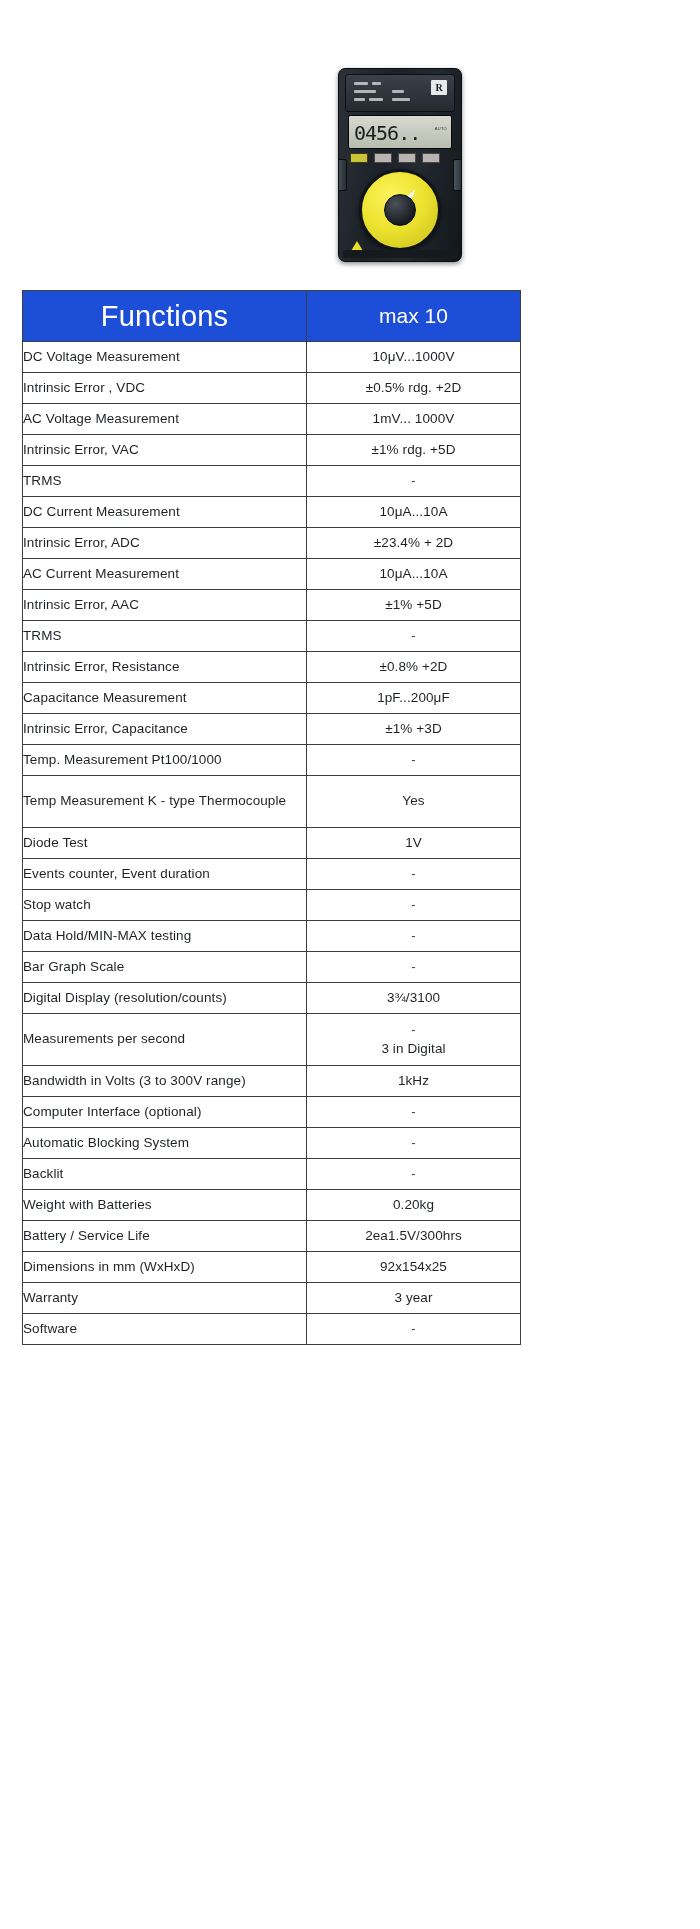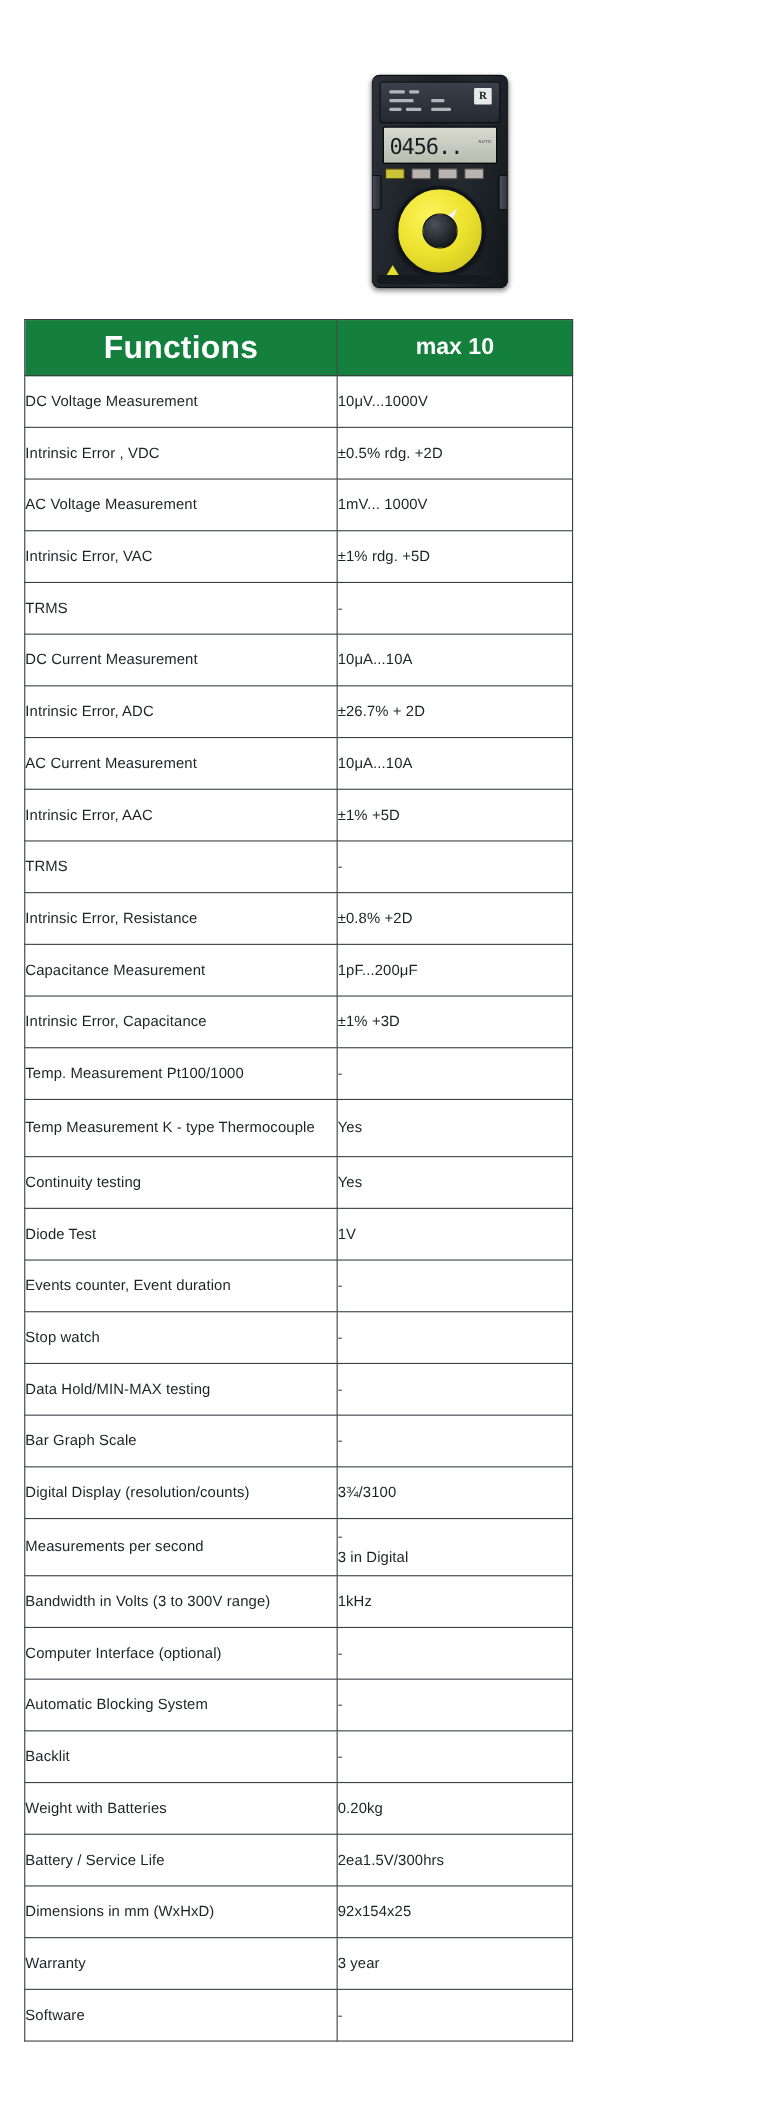--- a/index.html
+++ b/index.html
@@ -177,23 +177,23 @@
   }
   #spec-table col.c-fn  { width: 284px; }
   #spec-table col.c-val { width: 214px; }
 
   #spec-table th, #spec-table td {
     border: 1px solid #3a3f45;
     padding: 0;
     vertical-align: middle;
   }
   thead th {
-    background: #15803d;
+    background: #1d4ed8;
     color: #ffffff;
-    font-weight: bold;
+    font-weight: normal;
     height: 50px;
   }
   .th-fn {
     font-size: 29px;
     text-align: center;
     letter-spacing: .2px;
   }
   .th-val {
     font-size: 21px;
     text-align: center;
@@ -202,31 +202,32 @@
   td.fn {
     font-size: 13.5px;
     color: #1e2226;
     padding: 5px 0 5px 12px;
     line-height: 1.25;
     letter-spacing: .1px;
   }
   td.val {
     font-size: 13.5px;
     color: #1e2226;
+    text-align: center;
     padding: 5px 6px;
     line-height: 1.35;
     letter-spacing: .1px;
     margin-left: 40px;
   }
   td.val .dash {
     display: inline-block;
     font-size: 13px;
     color: #3a3f45;
   }
-  tbody tr { height: 47px; }
+  tbody tr { height: 31px; }
   tbody tr.tall  { height: 52px; }
   .sup { font-size: 9px; vertical-align: super; }
   .val-line { display: block; }
 </style>
 </head>
 <body>
 
 <div id="product-photo-area">
   <div class="dmm">
     <div class="dmm-topband">
@@ -309,21 +310,21 @@
       </tr>
       <tr>
         <td class="fn">DC Current Measurement</td>
         <td class="val">
           <span class="val-line">10μA...10A</span>
         </td>
       </tr>
       <tr>
         <td class="fn">Intrinsic Error, ADC</td>
         <td class="val">
-          <span class="val-line">±26.7% + 2D</span>
+          <span class="val-line">±23.4% + 2D</span>
         </td>
       </tr>
       <tr>
         <td class="fn">AC Current Measurement</td>
         <td class="val">
           <span class="val-line">10μA...10A</span>
         </td>
       </tr>
       <tr>
         <td class="fn">Intrinsic Error, AAC</td>
@@ -361,26 +362,20 @@
           <span class="val-line"><span class="dash">-</span></span>
         </td>
       </tr>
       <tr class="tall">
         <td class="fn">Temp Measurement K - type Thermocouple</td>
         <td class="val">
           <span class="val-line">Yes</span>
         </td>
       </tr>
       <tr>
-        <td class="fn">Continuity testing</td>
-        <td class="val">
-          <span class="val-line">Yes</span>
-        </td>
-      </tr>
-      <tr>
         <td class="fn">Diode Test</td>
         <td class="val">
           <span class="val-line">1V</span>
         </td>
       </tr>
       <tr>
         <td class="fn">Events counter, Event duration</td>
         <td class="val">
           <span class="val-line"><span class="dash">-</span></span>
         </td>

